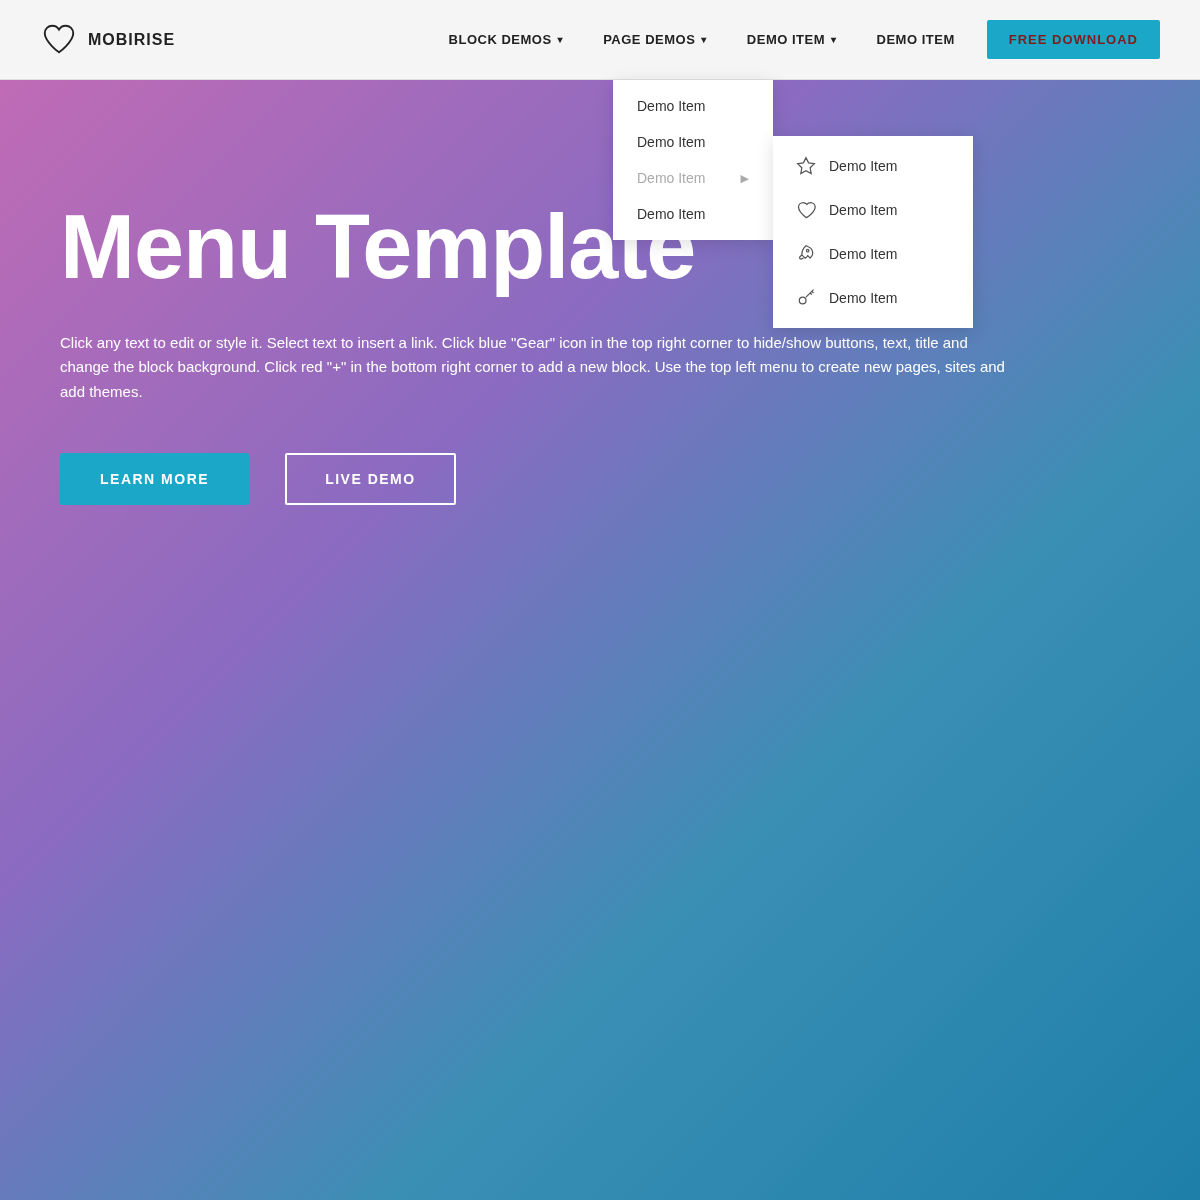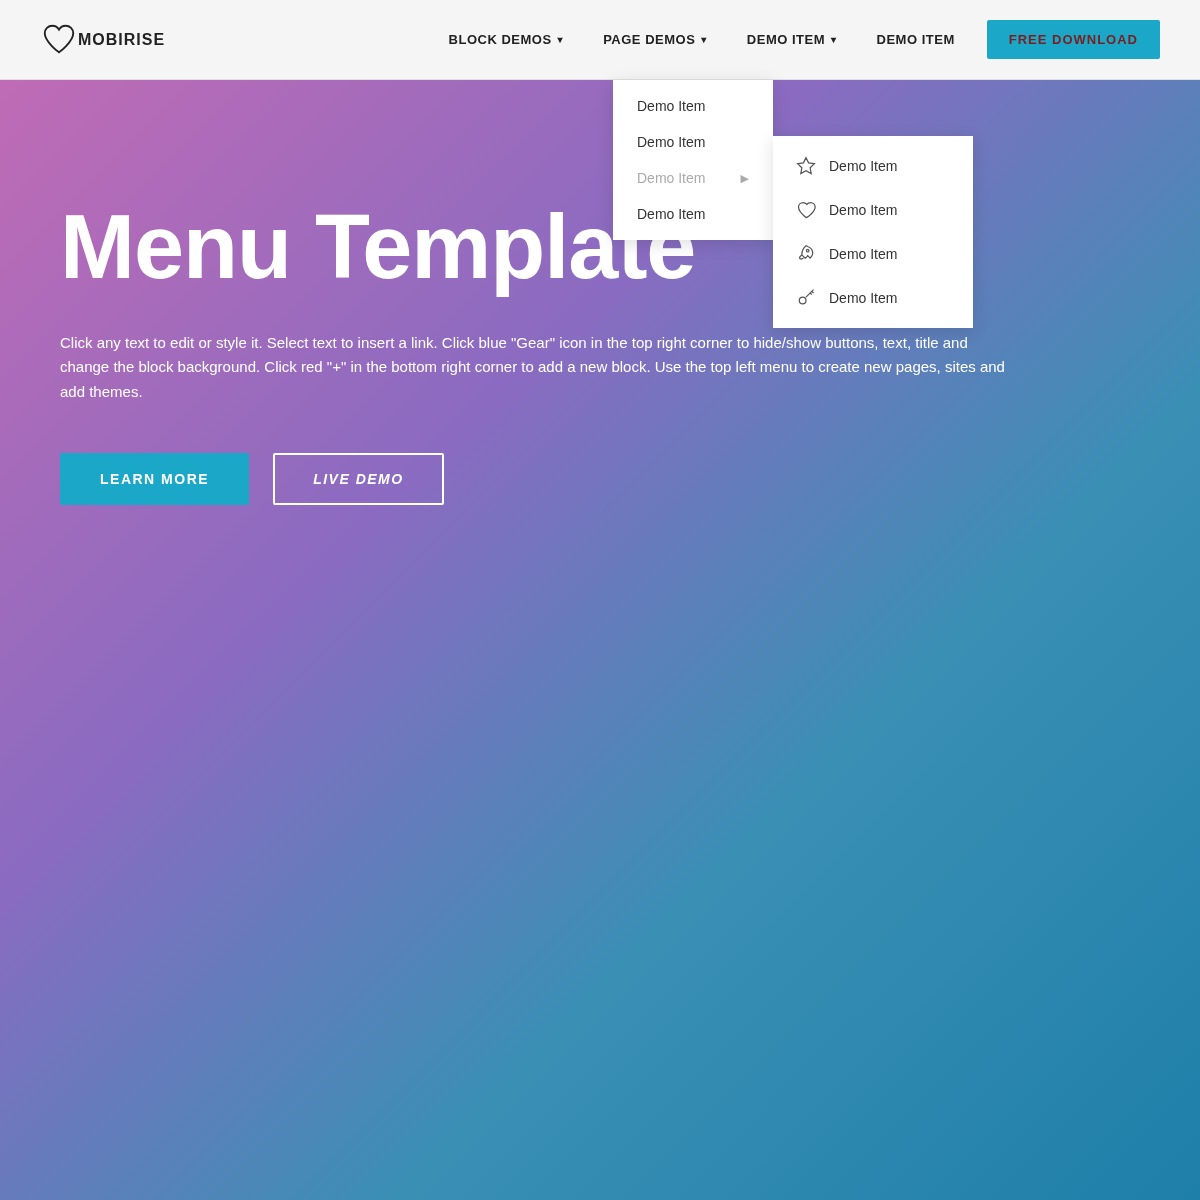--- a/index.html
+++ b/index.html
@@ -19,20 +19,21 @@
       height: 80px;
       display: flex;
       align-items: center;
       padding: 0 40px;
       border-bottom: 1px solid #e0e0e0;
     }
 
     .navbar-brand {
       display: flex;
       align-items: center;
+      gap: 10px;
       text-decoration: none;
     }
 
     .heart-icon {
       width: 38px;
       height: 38px;
     }
 
     .brand-name {
       font-weight: 700;
@@ -111,21 +112,21 @@
       font-size: 15px;
       color: #fff;
       line-height: 1.65;
       max-width: 950px;
       font-weight: 400;
       margin-bottom: 48px;
     }
 
     .hero-buttons {
       display: flex;
-      gap: 24px;
+      gap: 36px;
       align-items: center;
     }
 
     .btn-primary {
       background: #1aa7c8;
       color: #fff;
       padding: 18px 40px;
       border: none;
       font-size: 14px;
       font-weight: 700;
@@ -139,21 +140,20 @@
       background: transparent;
       color: #fff;
       padding: 16px 38px;
       border: 2px solid #fff;
       font-size: 14px;
       font-weight: 700;
       letter-spacing: 1.5px;
       cursor: pointer;
       border-radius: 2px;
       text-transform: uppercase;
-      font-style: italic;
     }
 
     
     .demo-item-3rd {
       position: relative;
     }
 
     
     .outer-dropdown-wrap {
       position: absolute;

